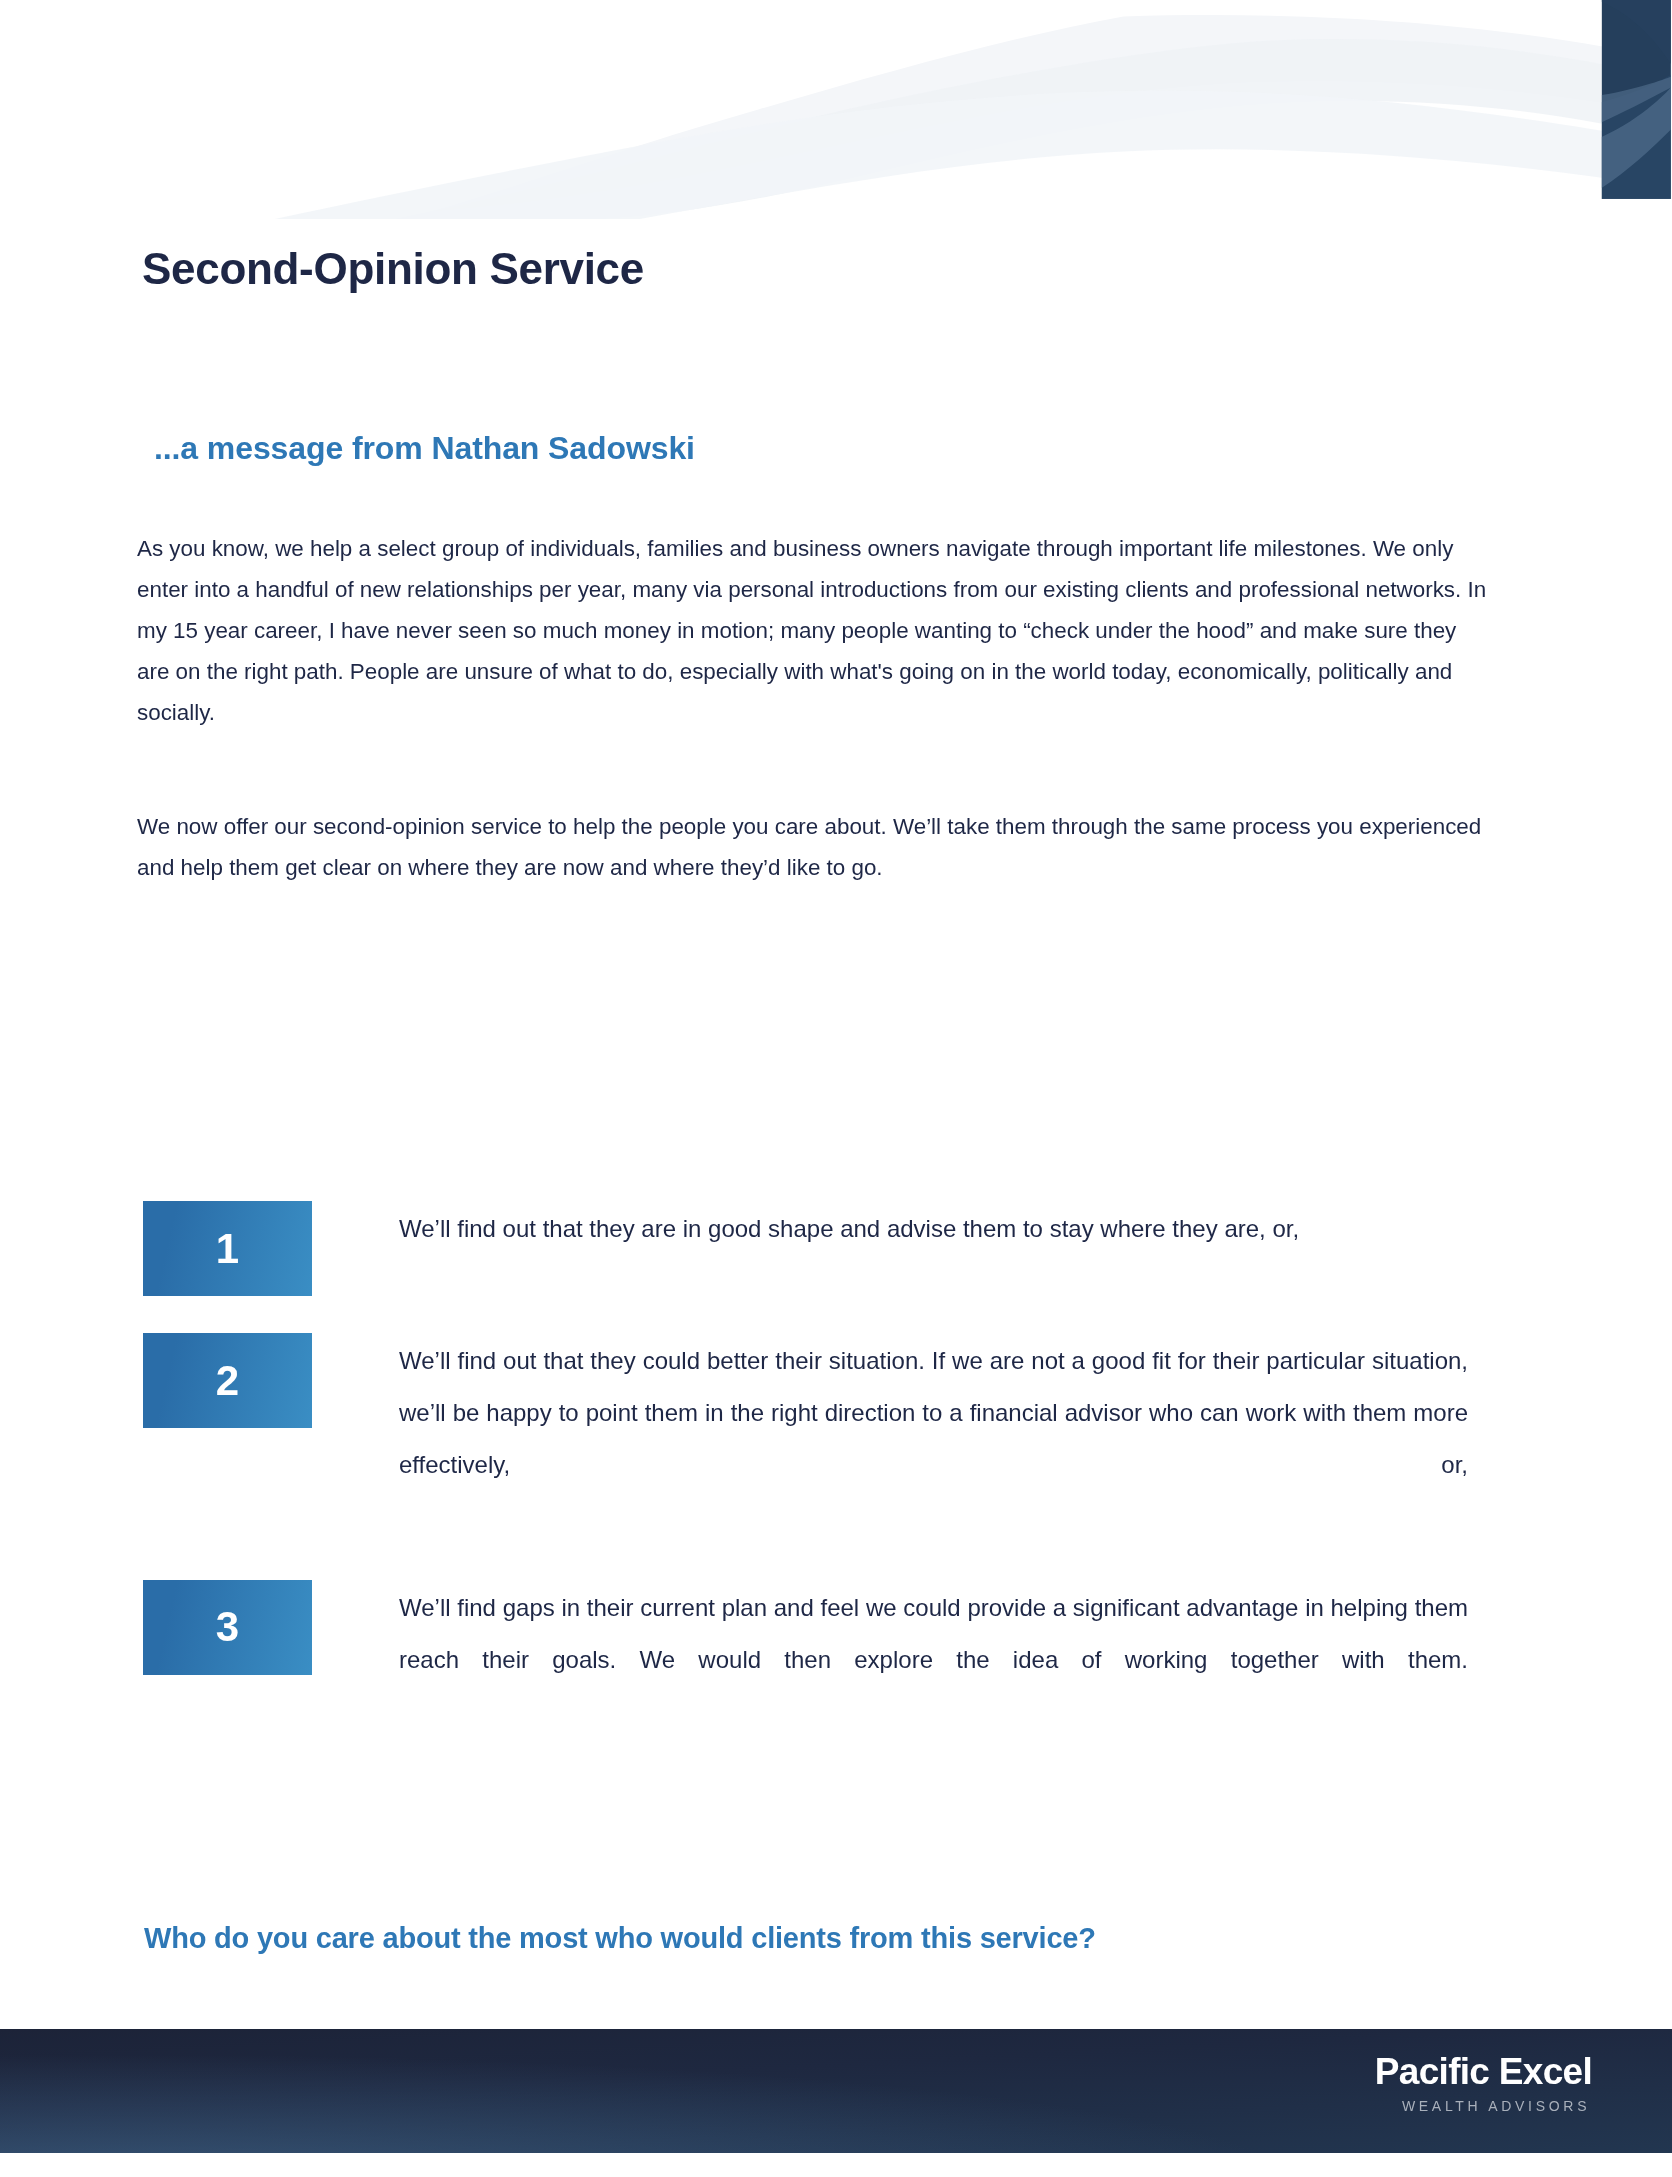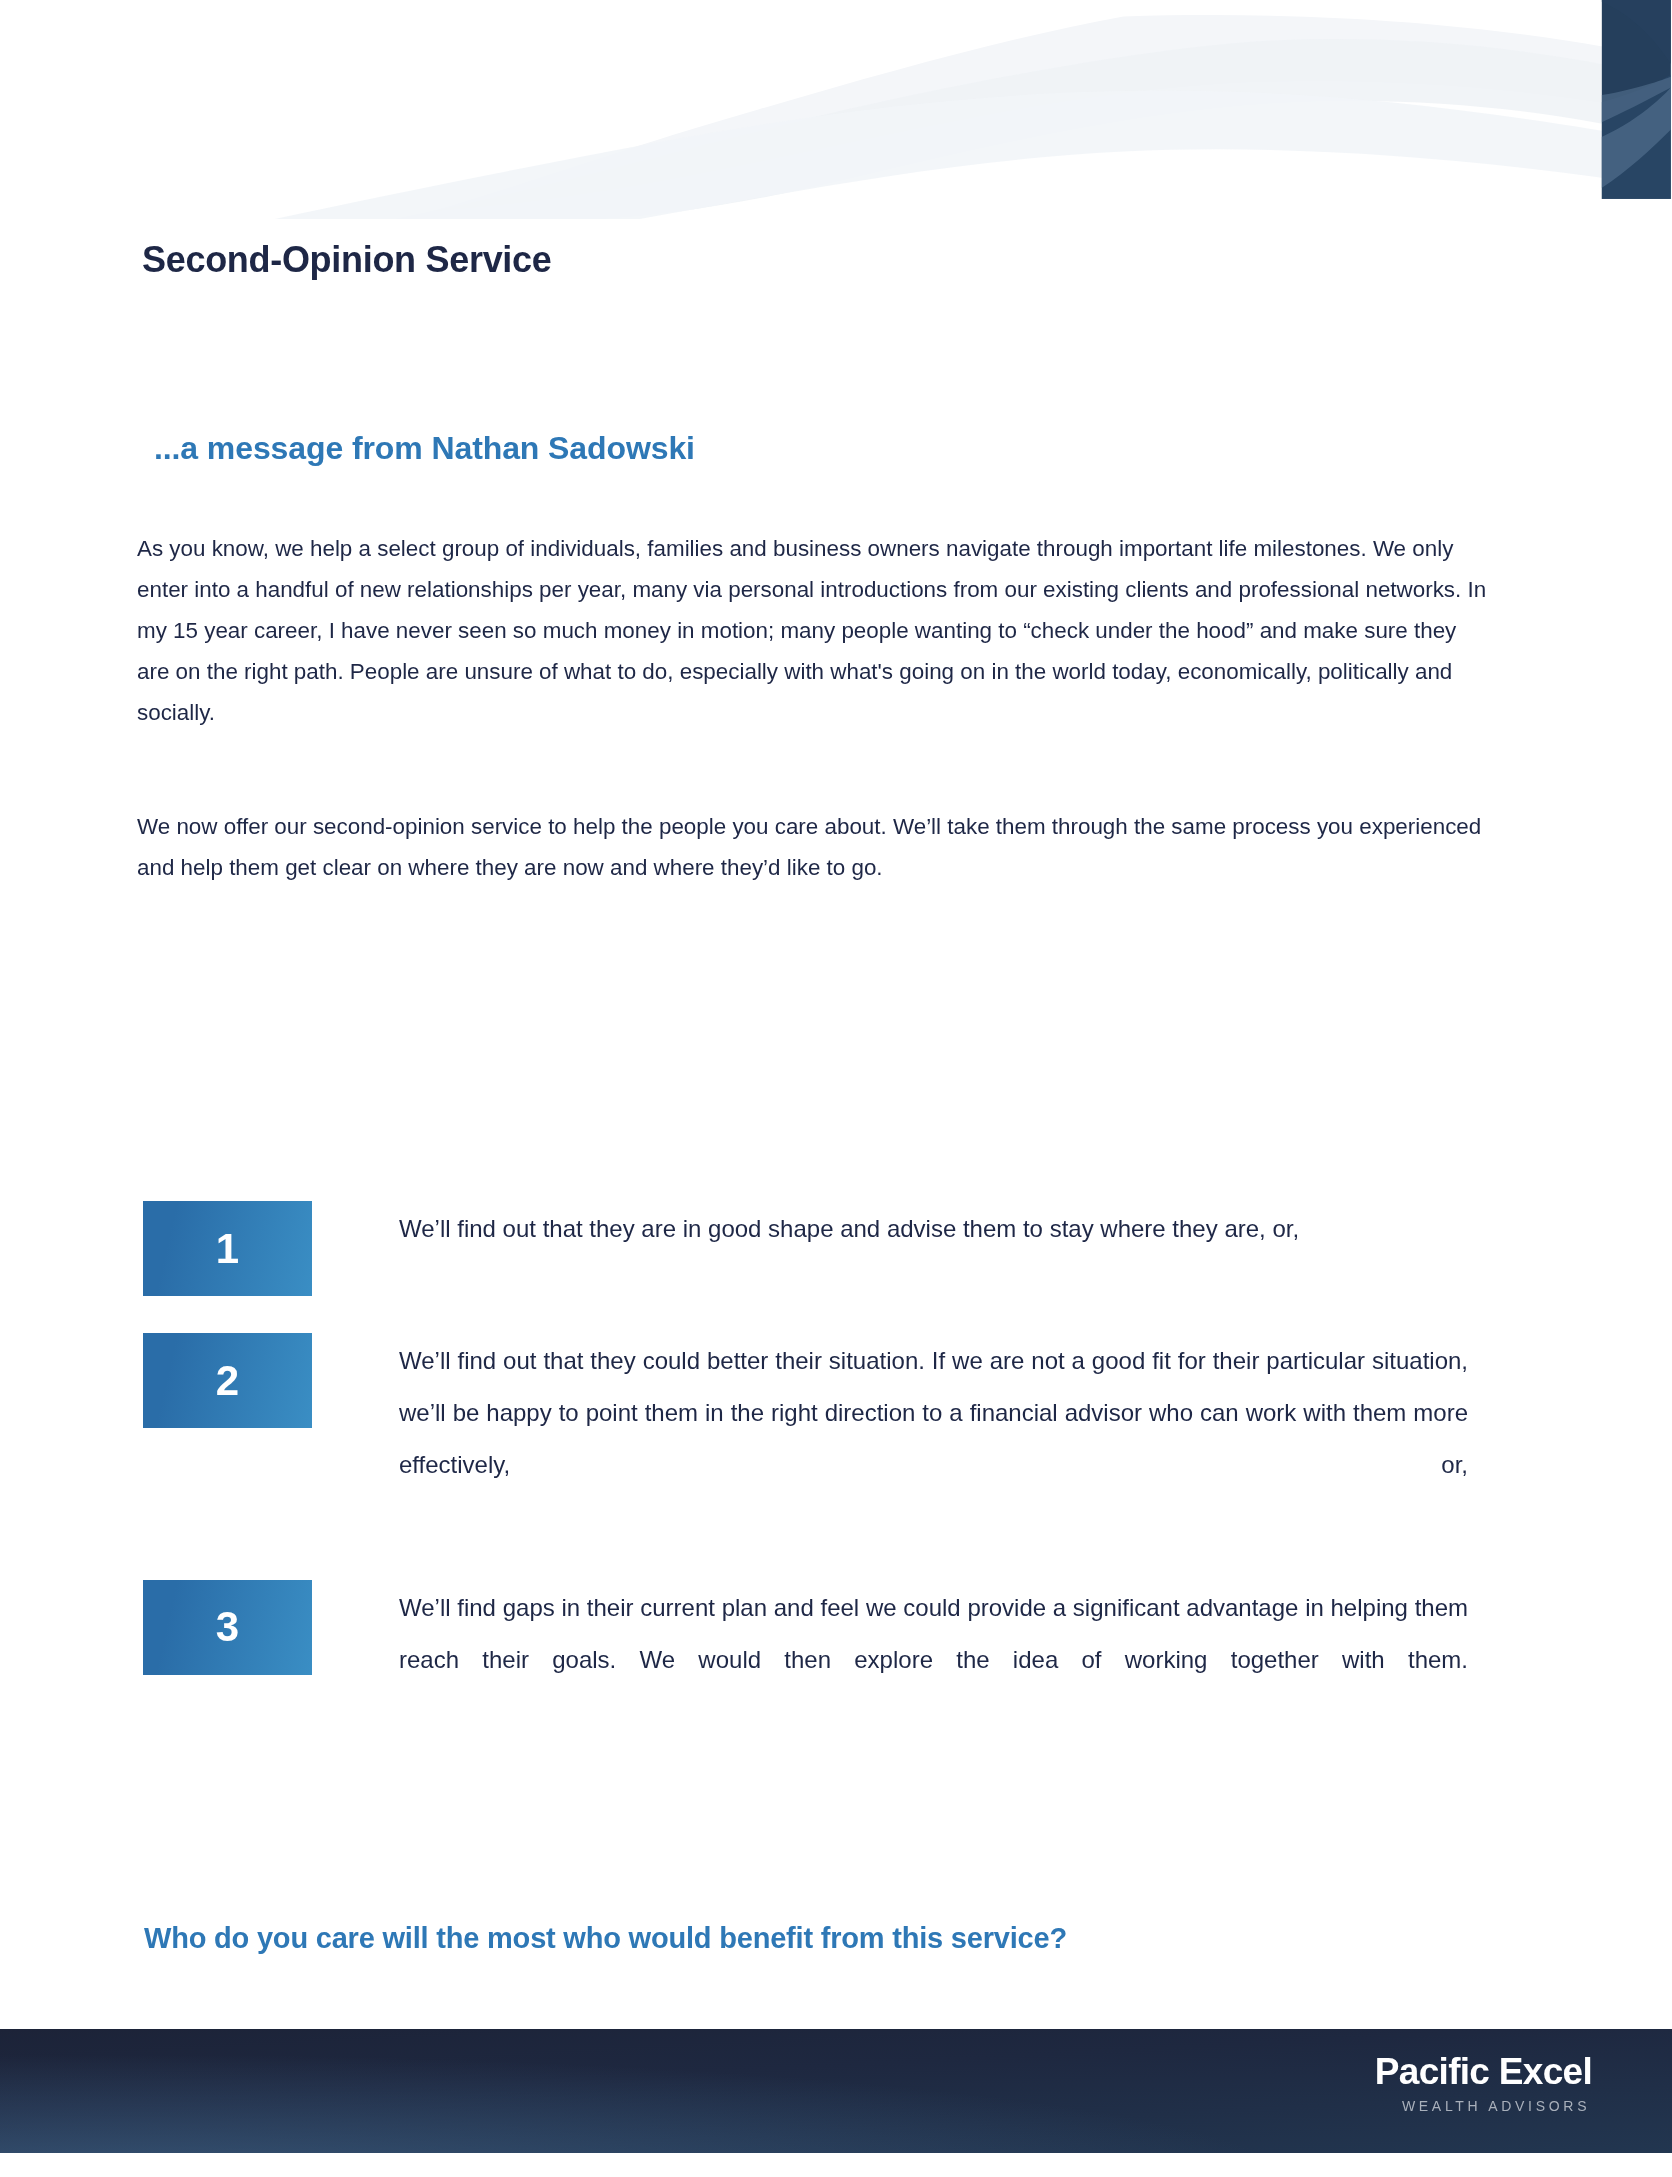--- a/index.html
+++ b/index.html
@@ -36,21 +36,21 @@
     display: block;
     width: 1672px;
     height: 219px;
   }
 
   
   .title {
     position: absolute;
     left: 142px;
     top: 215px;
-    font-size: 36px;
+    font-size: 44px;
     font-weight: bold;
     color: #1e2746;
     letter-spacing: -0.3px;
     white-space: nowrap;
   }
   .subtitle {
     position: absolute;
     left: 143px;
     top: 403px;
     font-size: 32px;
@@ -233,21 +233,21 @@
       <div class="point-text justify pt2">We’ll find out that they could better their situation. If we are not a good fit for their particular situation, we’ll be happy to point them in the right direction to a financial advisor who can work with them more effectively, or,</div>
     </div>
 
     <div class="point-row">
       <div class="point-badge">3</div>
       <div class="point-text justify pt3">We’ll find gaps in their current plan and feel we could provide a significant advantage in helping them reach their goals. We would then explore the idea of working together with them.</div>
     </div>
 
   </div>
 
-  <p class="closing">Who do you care will the most who would benefit from this service?</p>
+  <p class="closing">Who do you care about the most who would clients from this service?</p>
 
   <div class="footer">
     <div class="footer-logo">
       <div class="logo-mark">Pacific Excel</div>
       <div class="logo-sub">WEALTH ADVISORS</div>
     </div>
   </div>
 
 </div>
 

